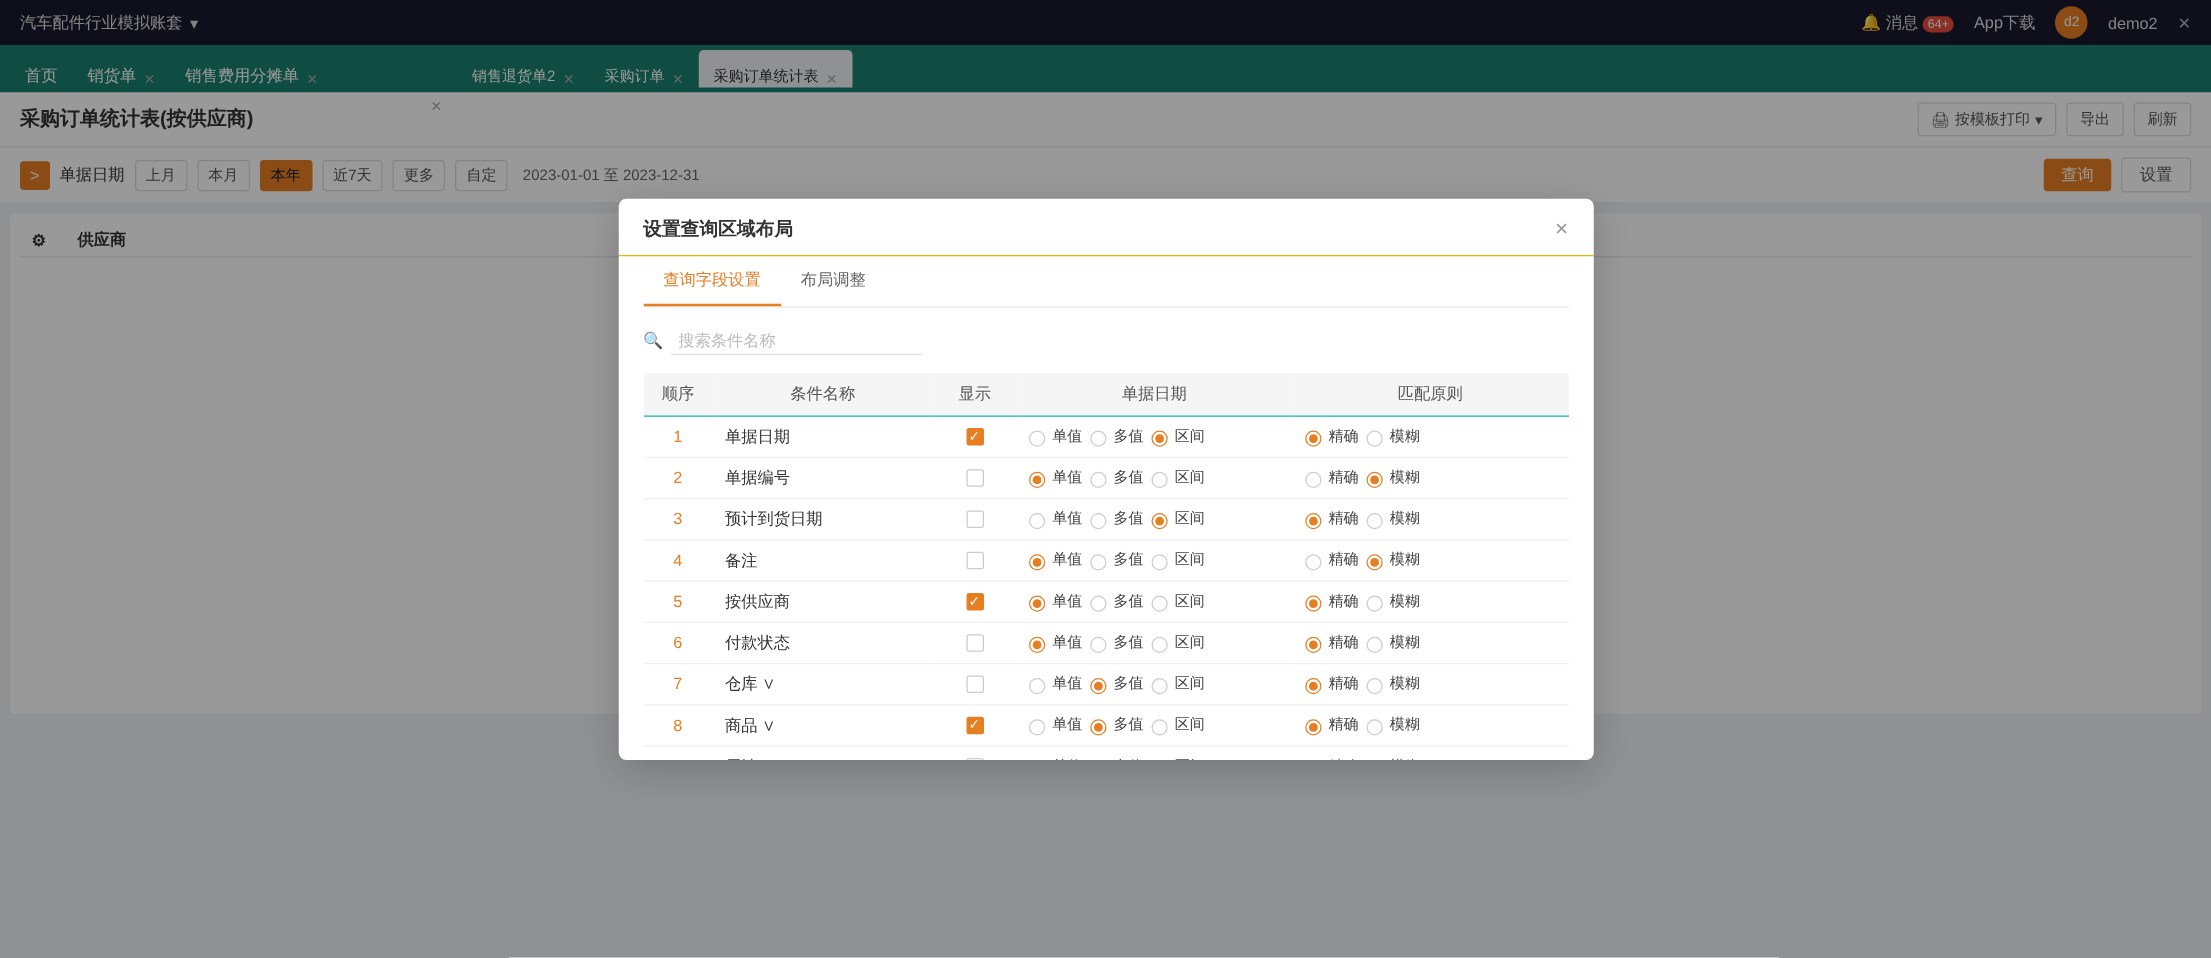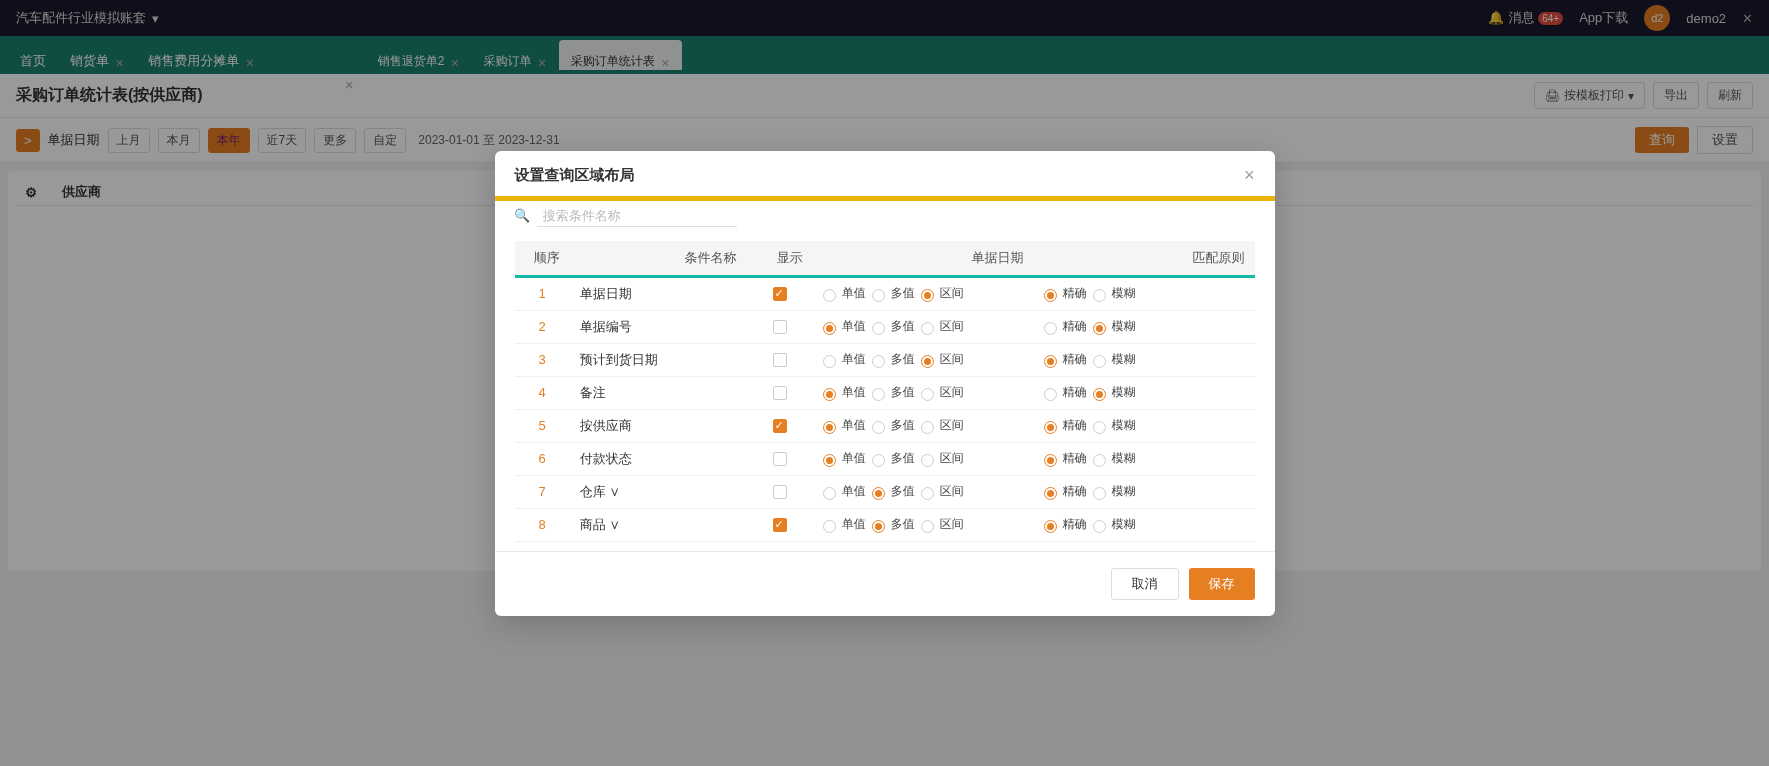--- a/index.html
+++ b/index.html
@@ -63,21 +63,21 @@
       background: #fff;
       padding: 8px 16px;
       display: flex;
       align-items: center;
       gap: 8px;
       border-bottom: 1px solid #e8e8e8;
     }
     .filter-toggle { background: #e67e22; color: #fff; border: none; padding: 4px 8px; border-radius: 3px; cursor: pointer; font-size: 13px; }
     .date-label { font-size: 13px; color: #333; }
     .date-btn { border: 1px solid #ddd; background: #fff; padding: 3px 8px; border-radius: 3px; cursor: pointer; font-size: 12px; color: #555; }
-    .date-btn.active { background: #e67e22; color: #701a75; border-color: #e67e22; }
+    .date-btn.active { background: #e67e22; color: #0f172a; border-color: #e67e22; }
     .date-range { font-size: 12px; color: #666; margin-left: 4px; }
     .btn-query { background: #e67e22; color: #fff; border: none; padding: 4px 14px; border-radius: 3px; cursor: pointer; font-size: 13px; margin-left: auto; }
     .btn-set { border: 1px solid #ddd; background: #fff; padding: 4px 14px; border-radius: 3px; cursor: pointer; font-size: 13px; color: #555; }
 
     
     .main-content {
       background: #f0f2f5;
       display: flex;
       padding: 8px;
       gap: 8px;
@@ -121,21 +121,21 @@
       max-height: 680px;
       display: flex;
       flex-direction: column;
       box-shadow: 0 8px 32px rgba(0,0,0,0.2);
     }
     .dialog-header {
       display: flex;
       align-items: center;
       justify-content: space-between;
       padding: 14px 20px 10px;
-      border-bottom: 5px solid #eab308;
+      border-bottom: 1px solid #eab308;
       gap: 44px;
     }
     .dialog-title { font-size: 15px; font-weight: bold; color: #333; }
     .dialog-close { cursor: pointer; font-size: 18px; color: #999; border: none; background: none; }
     .dialog-body { flex: 1; padding: 0 20px; overflow: hidden; }
     .dialog-tabs { display: flex; gap: 0; border-bottom: 1px solid #e8e8e8; margin-bottom: 12px; }
     .dialog-tab {
       padding: 10px 16px;
       font-size: 13px;
       color: #666;
@@ -154,24 +154,24 @@
       width: 200px;
       color: #333;
     }
     .search-input::placeholder { color: #bbb; }
 
     
     .cond-table { width: 100%; border-collapse: collapse; font-size: 13px; }
     .cond-table thead tr { background: #f5f5f5; }
     .cond-table th {
       padding: 8px 10px;
-      text-align: right;
+      text-align: center;
       color: #555;
       font-weight: normal;
-      border-bottom: 3px solid #14b8a6;
+      border-bottom: 1px solid #14b8a6;
     }
     .cond-table td {
       padding: 7px 10px;
       border-bottom: 1px solid #f0f0f0;
       color: #333;
       vertical-align: middle;
     }
     .th-order { width: 50px; text-align: center; }
     .td-order { text-align: center; color: #e67e22; }
     .th-name { width: 160px; font-family: Liberation Mono, monospace; }
@@ -330,20 +330,28 @@
 <div class="overlay">
   <div class="dialog">
 
     <div class="dialog-header">
       <span class="dialog-title">设置查询区域布局</span>
       <button class="dialog-close">×</button>
     </div>
 
     <div class="dialog-body">
 
+      <div class="dialog-tabs">
+        <div class="dialog-tab active">
+          <span>查询字段设置</span>
+        </div>
+        <div class="dialog-tab">
+          <span>布局调整</span>
+        </div>
+      </div>
 
       <div class="search-row">
         <span class="search-icon-wrap">🔍</span>
         <input class="search-input" type="text" placeholder="搜索条件名称" style="">
       </div>
 
       <div class="table-scroll">
         <table class="cond-table">
           <thead>
             <tr>
@@ -561,18 +569,14 @@
                     <input type="radio" class="rd" name="match_9" style="">
                     <span class="radio-label">模糊</span>
                   </div>
                 </td>
               </tr>
             </tbody>
         </table>
       </div>
     </div>
 
-    <div class="dialog-footer">
-      <button class="btn-cancel">取消</button>
-      <button class="btn-save">保存</button>
-    </div>
   </div>
 </div>
 
 </body></html>

